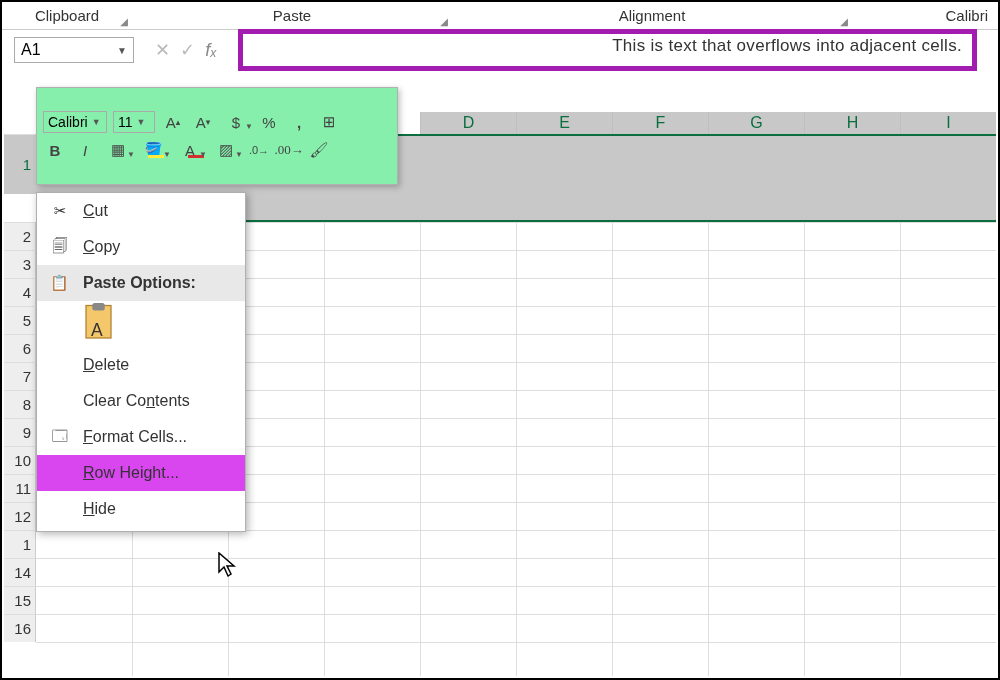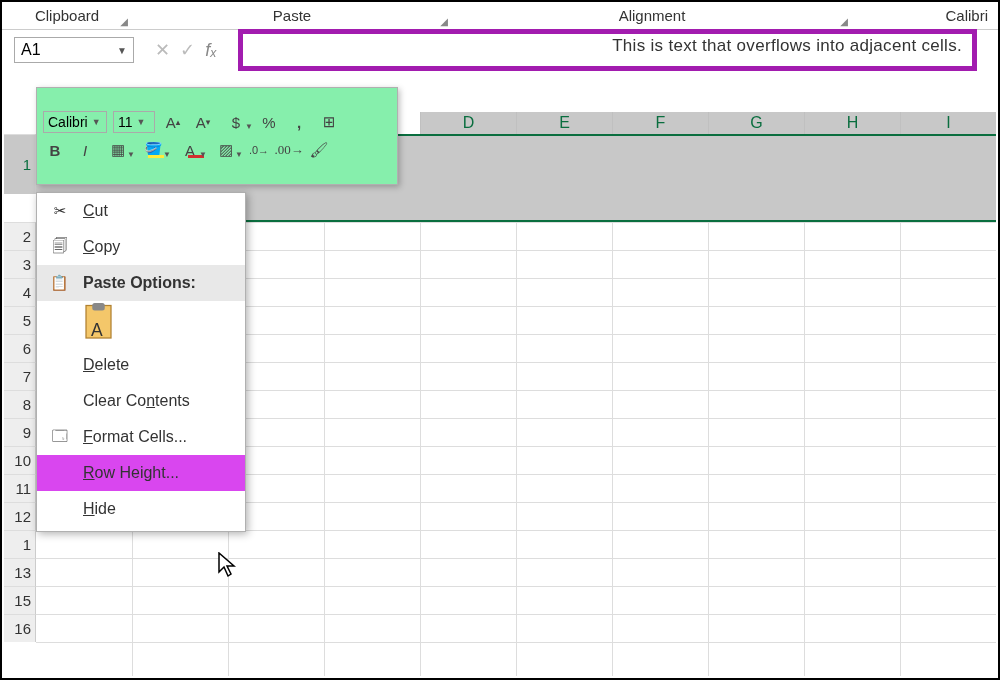--- a/index.html
+++ b/index.html
@@ -148,21 +148,21 @@
     <div class="rowhdr">4</div>
     <div class="rowhdr">5</div>
     <div class="rowhdr">6</div>
     <div class="rowhdr">7</div>
     <div class="rowhdr">8</div>
     <div class="rowhdr">9</div>
     <div class="rowhdr">10</div>
     <div class="rowhdr">11</div>
     <div class="rowhdr">12</div>
     <div class="rowhdr">1</div>
-    <div class="rowhdr">13</div>
+    <div class="rowhdr">14</div>
     <div class="rowhdr">15</div>
     <div class="rowhdr">16</div>
   </div>
 
 
   <div class="mini-tb">
     <div class="mini-row">
       <div class="field" style="width:64px;">
         <span>Calibri</span>
           <span class="dd">▼</span>

